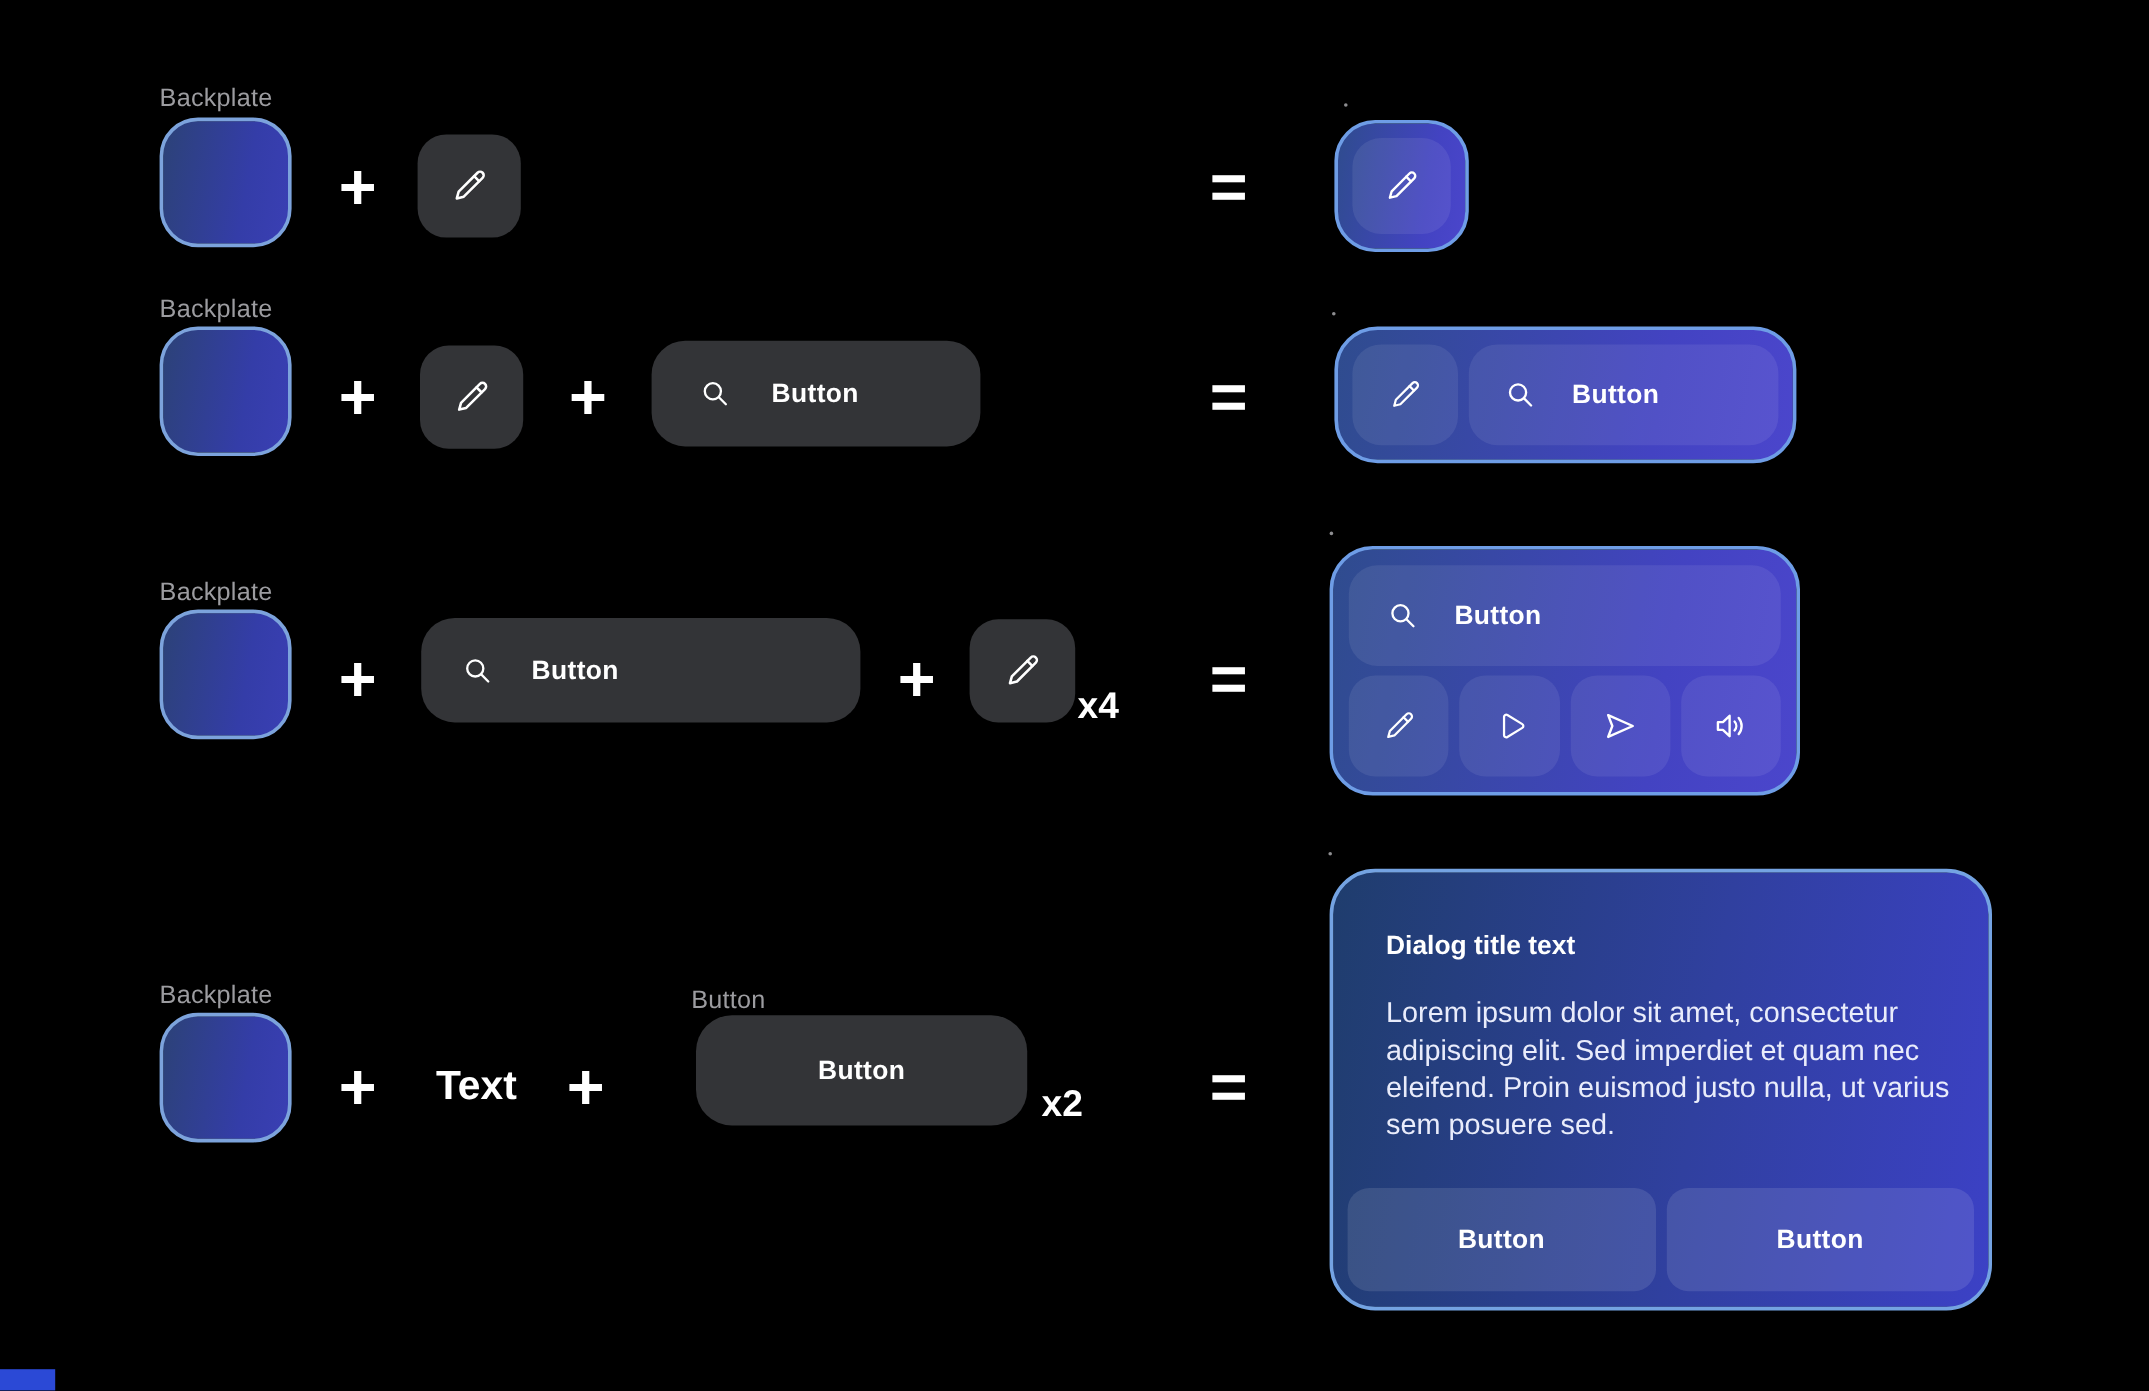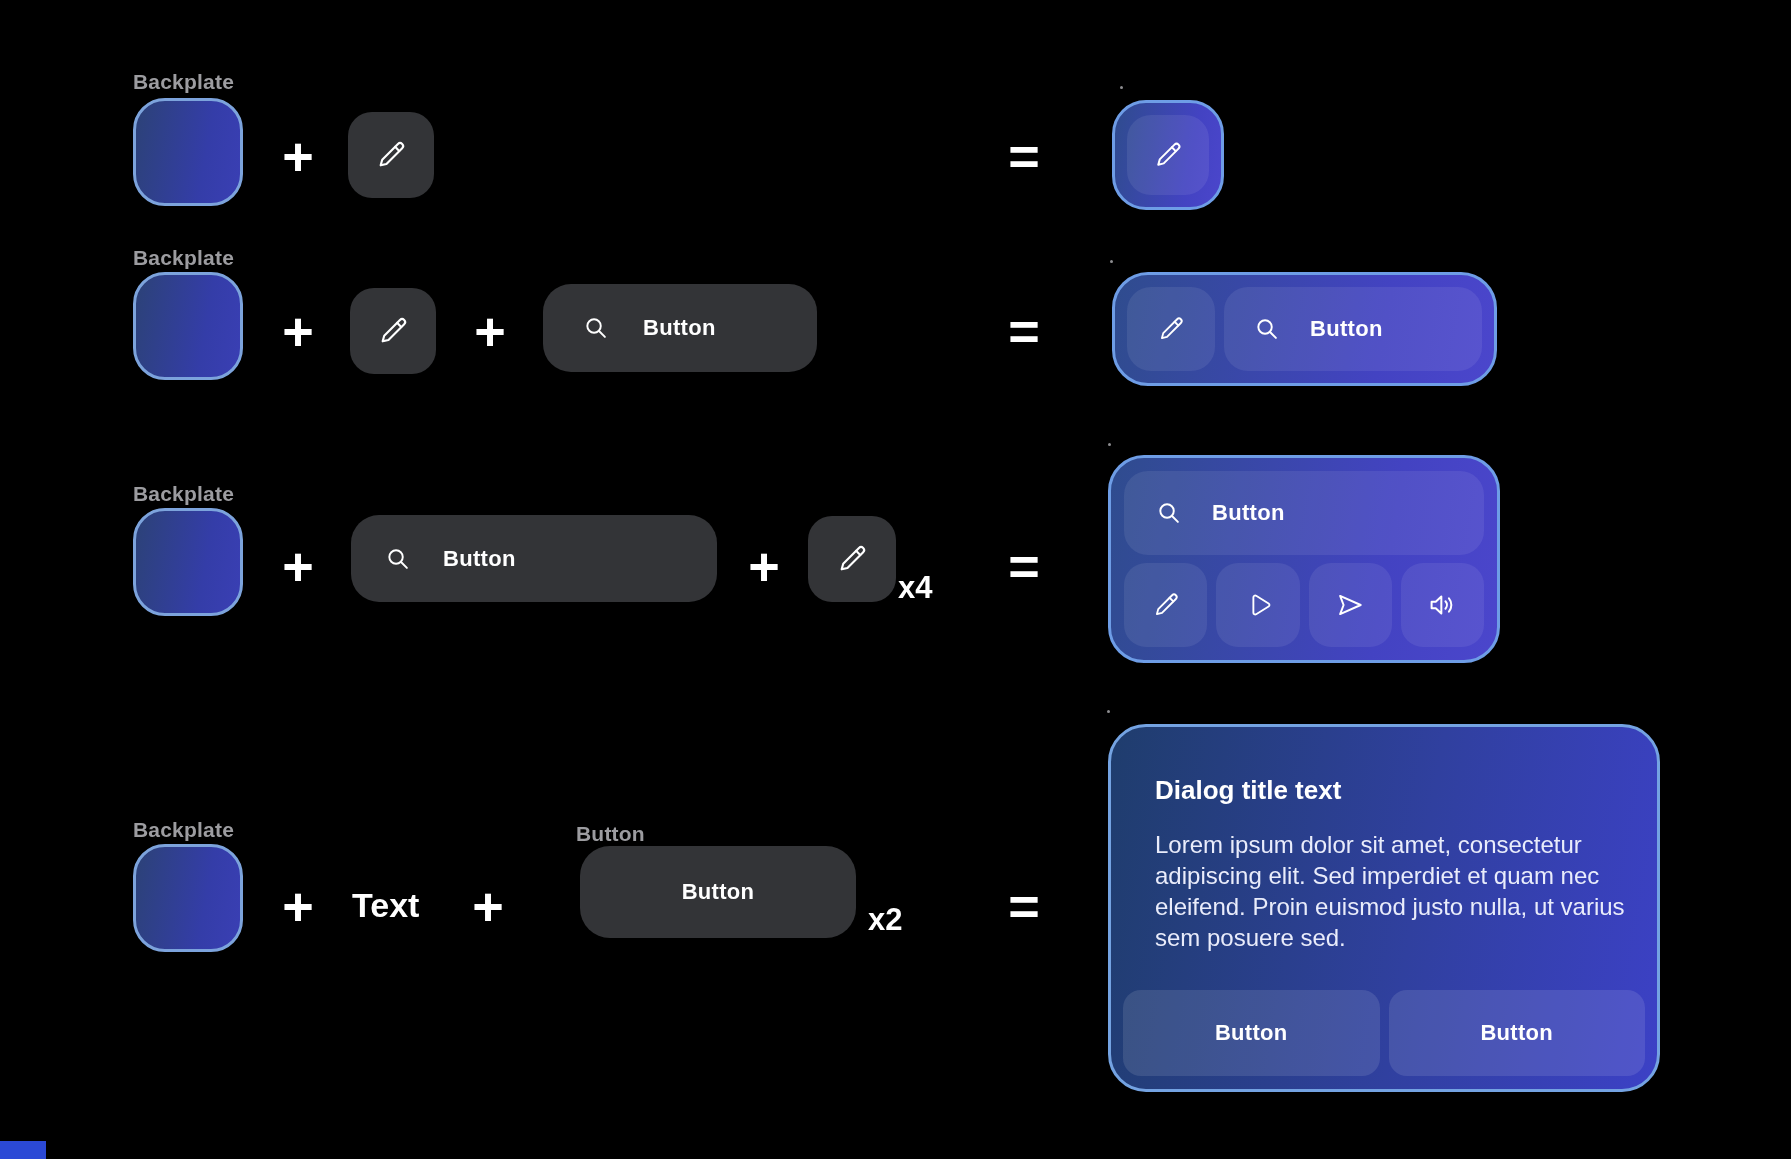--- a/index.html
+++ b/index.html
@@ -1,21 +1,21 @@
 <!DOCTYPE html>
 <html><head>
 <meta charset="utf-8">
 <style>
   html,body{margin:0;padding:0;background:#000;}
   body{font-family:"Liberation Sans","DejaVu Sans",sans-serif;}
   .canvas{position:relative;width:1791px;height:1159px;background:#000;overflow:hidden;}
   .abs{position:absolute;}
 
   
-  .cap{font-size:21px;color:#9c9ca0;font-weight:700;letter-spacing:.2px;}
+  .cap{font-size:21px;color:#9c9ca0;font-weight:400;letter-spacing:.2px;}
 
   
   .op{width:64px;text-align:center;font-size:54px;font-weight:600;color:#fff;line-height:56px;}
   .eq{font-weight:700;}
 
   
   .mult{font-size:31px;font-weight:700;color:#fff;}
 
   
   .texttoken{font-size:34px;font-weight:600;color:#fff;}
@@ -46,21 +46,21 @@
 
   
   .panel{padding:13px;box-sizing:border-box;}
   .panel-top{height:84px;border-radius:24px;display:flex;align-items:center;padding-left:32px;gap:30px;}
   .panel-row{margin-top:8px;display:flex;gap:9px;}
   .panel-cell{flex:1;height:84px;border-radius:22px;}
 
   
   .dialog{border:3px solid #74a3e2;border-radius:38px;box-sizing:border-box;
       background:linear-gradient(100deg,#1f3d6d 0%,#30409f 55%,#3c41c6 100%);}
-  .dialog-title{position:absolute;left:44px;top:48px;font-size:26px;font-weight:700;color:#fff;}
+  .dialog-title{position:absolute;left:44px;top:48px;font-size:22px;font-weight:700;color:#fff;}
   .dialog-body{position:absolute;left:44px;top:102px;width:486px;font-size:24px;line-height:31px;
       color:#e9ecfb;white-space:pre-line;}
   .dialog-buttons{position:absolute;left:12px;right:12px;bottom:13px;height:86px;display:flex;gap:9px;}
   .dialog-btn{flex:1;border-radius:18px;background:rgba(255,255,255,0.11);
       display:flex;align-items:center;justify-content:center;}
 
   .dot{width:3px;height:3px;border-radius:50%;background:#8d8d90;}
   .blue-chip{width:46px;height:18px;background:#2b49d6;}
 
   svg.icon{display:block;stroke:#fff;fill:none;stroke-width:1.5;stroke-linecap:round;stroke-linejoin:round;}
@@ -176,21 +176,21 @@
             <path d="M14.6 9.2a4.2 4.2 0 0 1 0 5.6"></path>
             <path d="M17.2 7a7.8 7.8 0 0 1 0 10"></path>
           </svg>
       </div>
     </div>
   </div>
 
   <div class="abs cap" style="left:133px;top:818px;">Backplate</div>
   <div class="abs bp" style="left:133px;top:844px;"></div>
   <div class="abs op" style="left:266px;top:878px;">+</div>
-  <div class="abs texttoken" style="left:352px;top:886px;width:90px;text-align:left;">Text</div>
+  <div class="abs texttoken" style="left:352px;top:886px;width:90px;text-align:center;">Text</div>
   <div class="abs op" style="left:456px;top:878px;">+</div>
   <div class="abs cap" style="left:576px;top:822px;">Button</div>
   <div class="abs darkbtn" style="left:580px;top:846px;width:276px;height:92px;border-radius:30px;">
     <span class="btntext">Button</span>
   </div>
   <div class="abs mult" style="left:868px;top:902px;">x2</div>
   <div class="abs op eq" style="left:992px;top:878px;">=</div>
   <div class="abs dot" style="left:1107px;top:710px;"></div>
 
   <div class="abs dialog" style="left:1108px;top:724px;width:552px;height:368px;">

